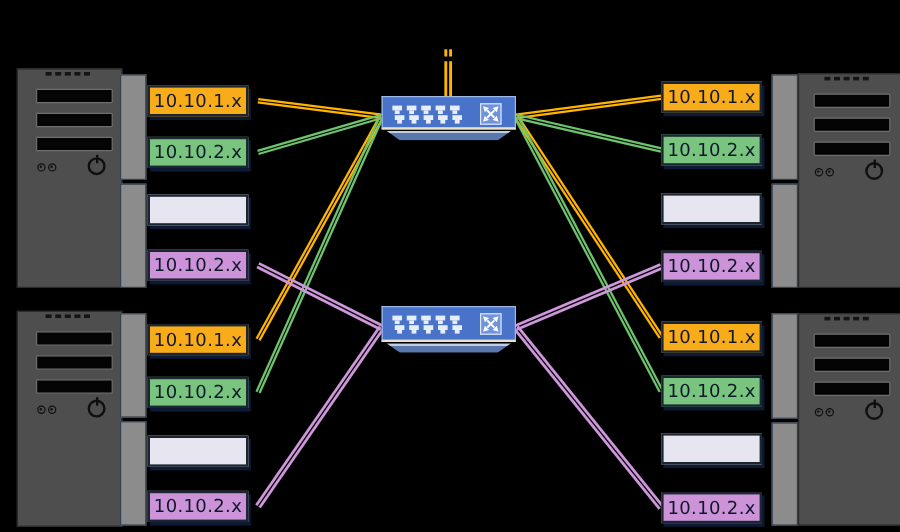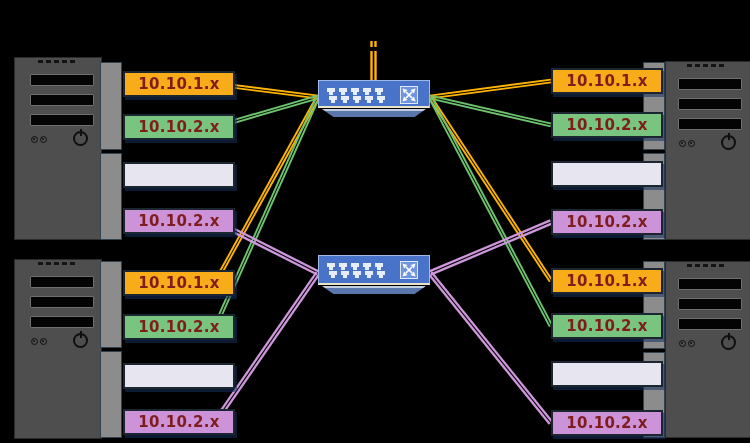--- a/index.html
+++ b/index.html
@@ -6,23 +6,23 @@
   #stage{position:relative;width:750px;height:443px;background:#000;overflow:hidden;
          font-family:"DejaVu Sans","Liberation Sans",sans-serif;}
   .tower{position:absolute;background:#4e4e4e;border:1px solid #2b2b2b;box-sizing:border-box;z-index:1;}
   .vent{position:absolute;width:5px;height:3px;background:#141414;}
   .bay{position:absolute;height:10px;width:62px;background:#040404;border:1px solid #6e6e6e;border-radius:1px;}
   .led{position:absolute;width:5px;height:5px;border:1.5px solid #101010;border-radius:50%;}
   .led::after{content:"";position:absolute;left:1px;top:1px;width:2px;height:2px;background:#101010;border-radius:50%;}
   .power{position:absolute;width:11px;height:11px;border:2px solid #0f0f0f;border-radius:50%;}
   .power::before{content:"";position:absolute;left:50%;top:-4px;width:2px;height:7px;background:#0f0f0f;transform:translateX(-50%);}
   .nicbar{position:absolute;width:22px;background:#8c8c8c;border:1px solid #33424f;box-sizing:border-box;z-index:1;}
-  .label{position:absolute;width:112px;height:26px;z-index:3;border:2px solid #1c2631;box-sizing:border-box;
+  .label{position:absolute;width:84px;height:26px;z-index:3;border:2px solid #1c2631;box-sizing:border-box;
          box-shadow:2px 3px 0 rgba(23,48,92,.55);display:flex;align-items:center;justify-content:center;
-         font-size:15px;font-weight:bold;color:#7f1d1d;letter-spacing:.3px;}
+         font-size:15px;font-weight:normal;color:#0f172a;letter-spacing:.3px;}
   .wires{position:absolute;left:0;top:0;z-index:2;pointer-events:none;}
   .swbody{position:absolute;background:#4873C9;border:1px solid #9db9e8;border-bottom:2px solid #e9e4c8;box-sizing:border-box;z-index:4;}
   .port{position:absolute;width:8px;height:4px;background:#E8EEF9;}
   .port::after{content:"";position:absolute;left:2px;top:4px;width:4px;height:3px;background:#E8EEF9;}
   .cross{position:absolute;width:18px;height:18px;background:#6F93DC;border:1px solid #dfe8f8;box-sizing:border-box;z-index:5;}
   .cross svg{display:block;width:100%;height:100%;}
   .swbase{position:absolute;height:8px;z-index:4;background:linear-gradient(#c3cede 0 2px,#5a77ad 2px 100%);
           clip-path:polygon(0 0,100% 0,89% 100%,11% 100%);}
 </style>
 </head>

